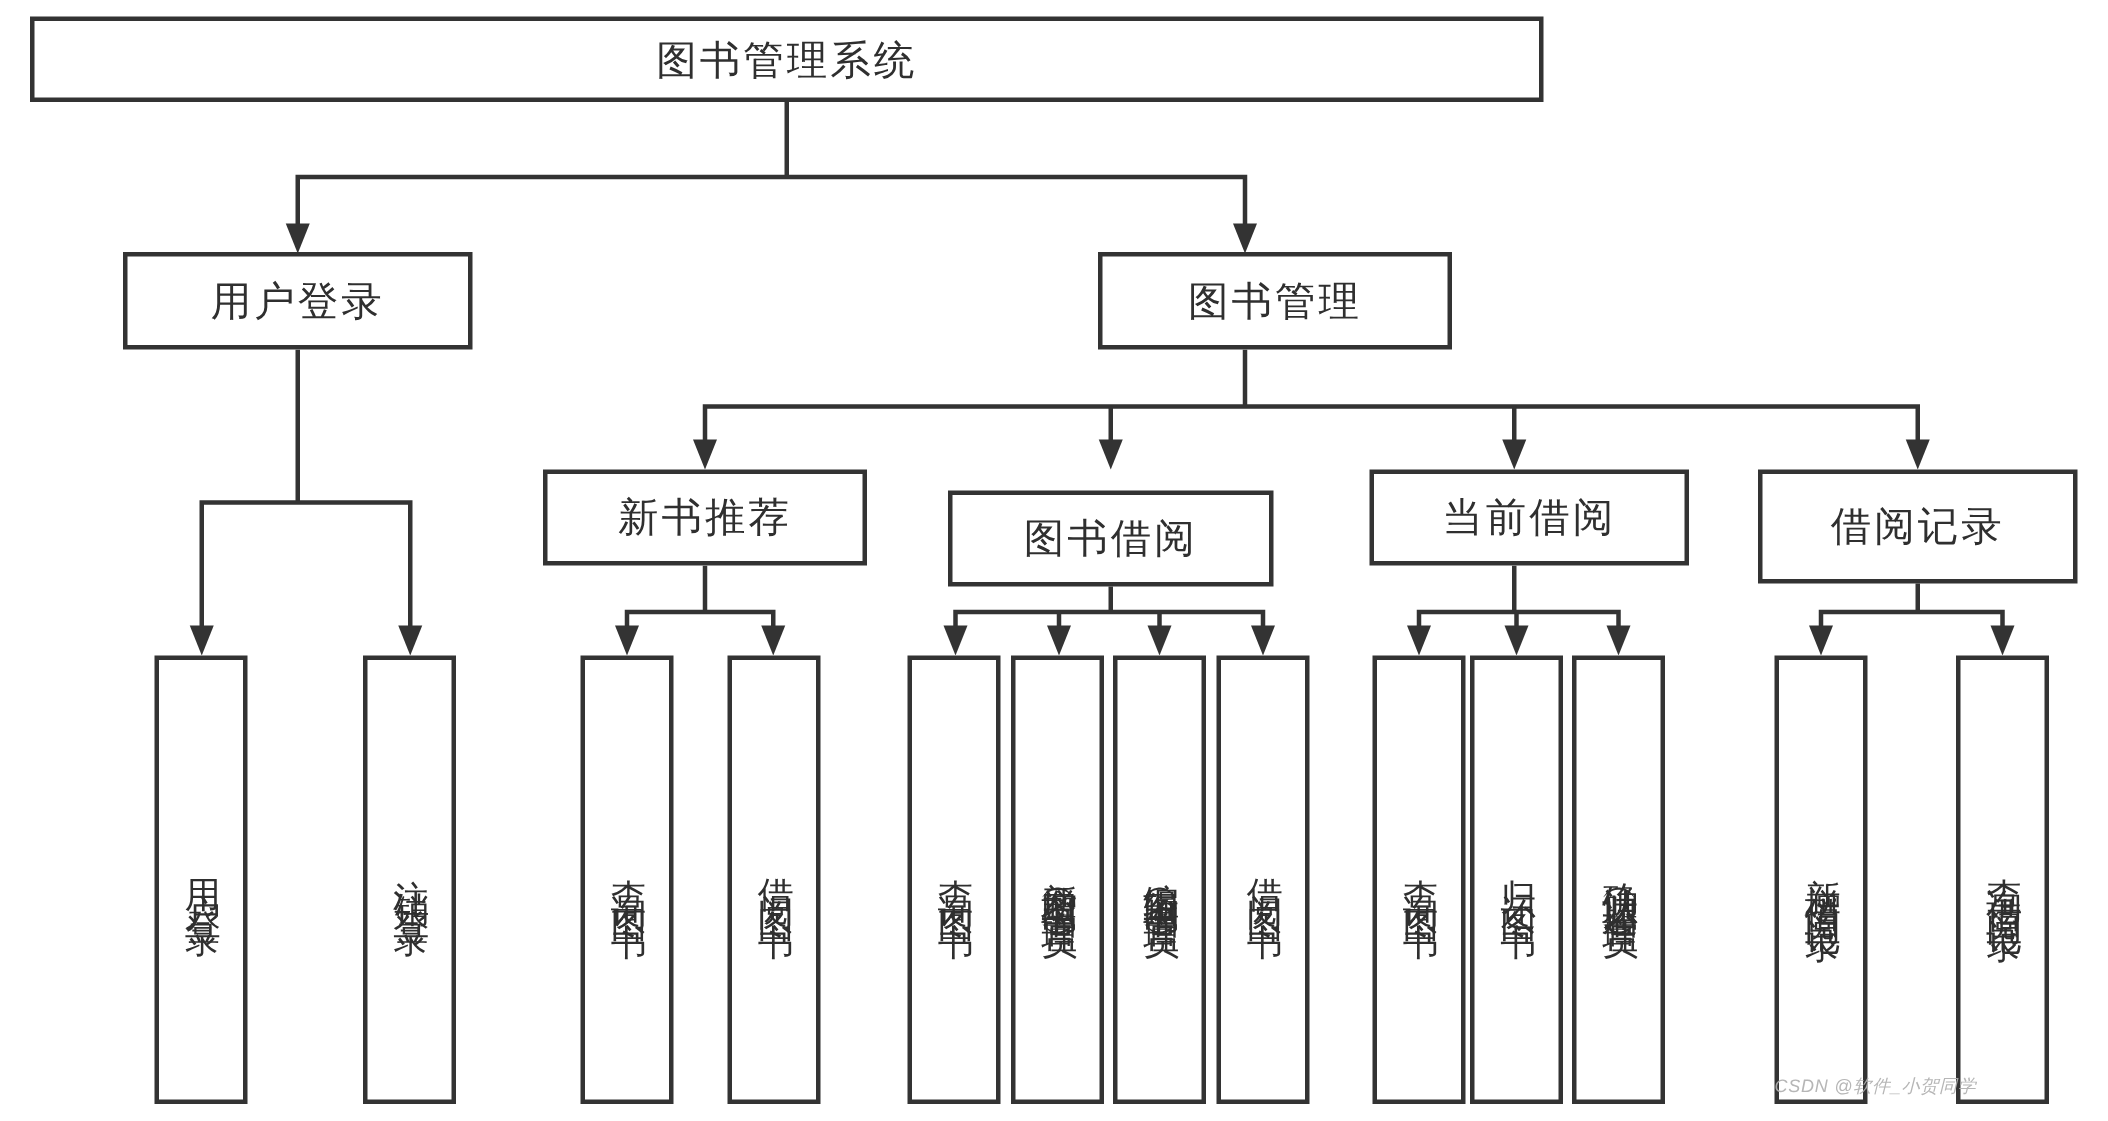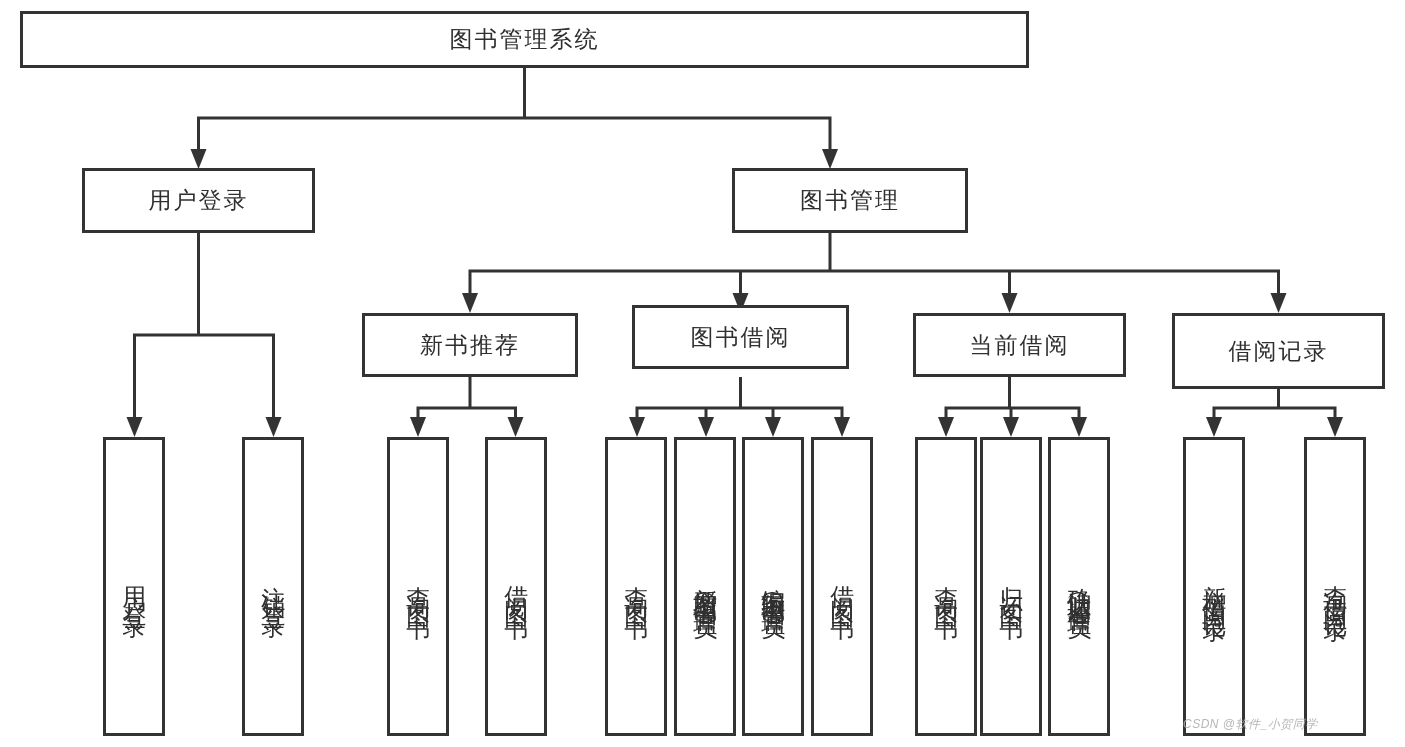--- a/index.html
+++ b/index.html
@@ -38,26 +38,26 @@
     position: absolute;
     box-sizing: border-box;
     border: 3px solid var(--line);
     background: var(--background);
     color: var(--text);
     display: flex;
     align-items: center;
     justify-content: center;
     z-index: 2;
   }
-  .hbox { font-size: 23px; letter-spacing: 2px; white-space: nowrap; }
+  .hbox { font-size: 27px; letter-spacing: 2px; white-space: nowrap; }
   .root  { left: 20px;  top: 11px;  width: 1009px; height: 57px; }
   .l2a   { left: 82px;  top: 168px; width: 233px;  height: 65px; }
   .l2b   { left: 712px; top: 168px; width: 236px;  height: 65px; margin-left: 20px; }
   .l3a   { left: 362px;  top: 313px; width: 216px; height: 64px; }
-  .l3b   { left: 632px;  top: 305px; width: 217px; height: 64px; }
+  .l3b   { left: 632px;  top: 327px; width: 217px; height: 64px; }
   .l3c   { left: 903px;  top: 313px; width: 213px; height: 64px; margin-left: 10px; }
   .l3d   { left: 1172px; top: 313px; width: 213px; height: 76px; }
   .leaf {
     top: 437px;
     width: 62px;
     height: 299px;
     border-width: 3px;
   }
   .leaf span {
     writing-mode: vertical-rl;

